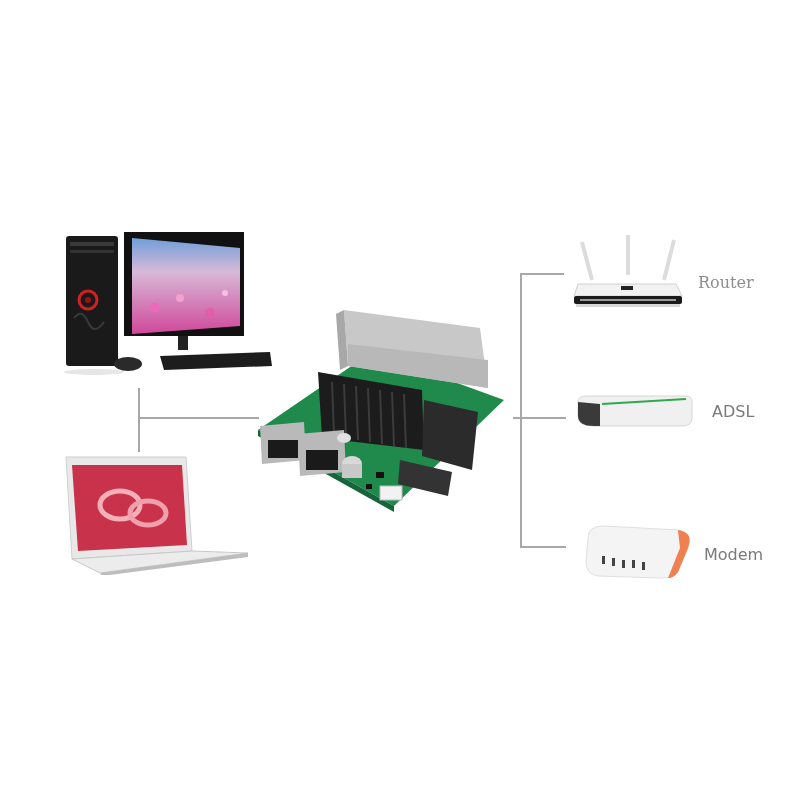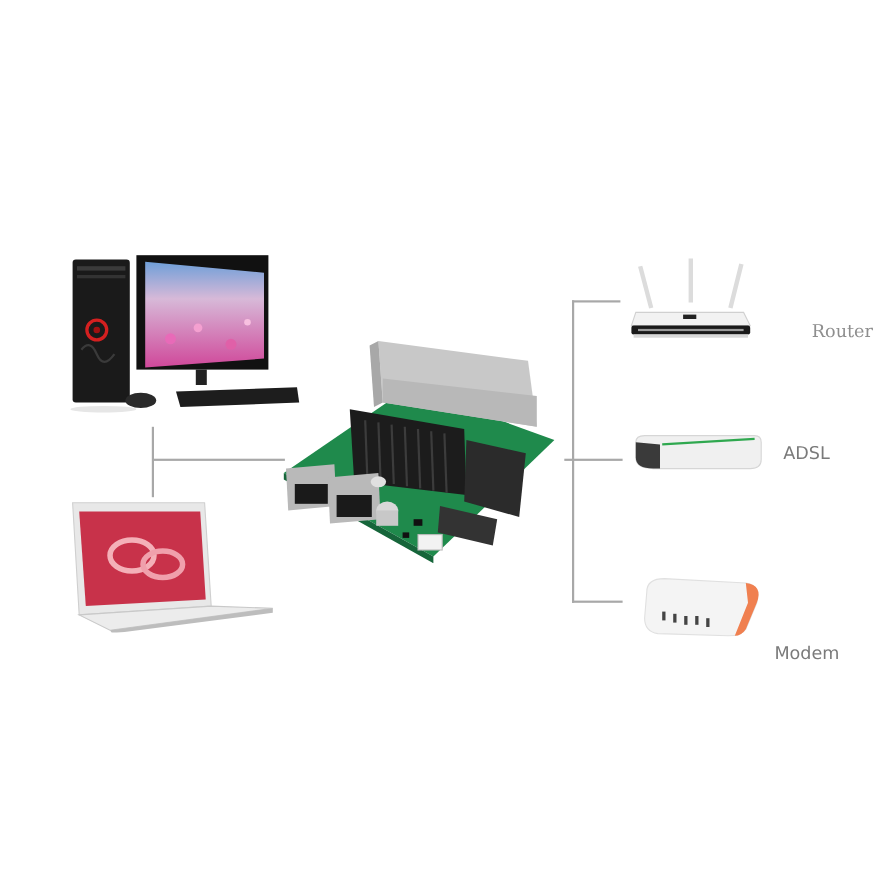--- a/index.html
+++ b/index.html
@@ -109,21 +109,21 @@
     <line x1="12" y1="12" x2="22" y2="50" stroke="#dcdcdc" stroke-width="4"></line>
     <line x1="58" y1="5" x2="58" y2="45" stroke="#dcdcdc" stroke-width="4"></line>
     <line x1="104" y1="10" x2="94" y2="50" stroke="#dcdcdc" stroke-width="4"></line>
     <polygon points="8,54 106,54 112,66 4,66" fill="#f2f2f2" stroke="#d0d0d0"></polygon>
     <rect x="51" y="56" width="12" height="4" fill="#222"></rect>
     <rect x="4" y="66" width="108" height="8" rx="2" fill="#1a1a1a"></rect>
     <rect x="10" y="69" width="96" height="2" fill="#9a9a9a"></rect>
     <rect x="6" y="74" width="104" height="3" fill="#d8d8d8"></rect>
   </svg>
 </div>
-<div class="label serif" style="left:698px;top:291px;margin-left:40px;">Router</div>
+<div class="label serif" style="left:698px;top:273px;">Router</div>
 
 <div class="abs" style="left:574px;top:390px;width:122px;height:42px;">
   <svg width="122" height="42" viewBox="0 0 122 42">
     <path d="M4 12 Q4 6 12 6 L112 6 Q118 6 118 12 L118 28 Q118 36 108 36 L20 36 Q4 36 4 26 Z" fill="#f0f0f0" stroke="#d6d6d6"></path>
     <path d="M4 12 L4 26 Q4 36 20 36 L26 36 L26 14 Z" fill="#3a3a3a"></path>
     <line x1="28" y1="14" x2="112" y2="9" stroke="#2fa84f" stroke-width="2"></line>
   </svg>
 </div>
 <div class="label" style="left:712px;top:402px;">ADSL</div>
 
@@ -133,13 +133,13 @@
     <path d="M96 12 Q112 14 106 30 L96 54 Q92 60 86 60 L98 30 Z" fill="#f08050"></path>
     <g fill="#444">
       <rect x="20" y="38" width="3" height="8"></rect>
         <rect x="30" y="40" width="3" height="8"></rect>
       <rect x="40" y="42" width="3" height="8"></rect>
         <rect x="50" y="42" width="3" height="8"></rect>
       <rect x="60" y="44" width="3" height="8"></rect>
     </g>
   </svg>
 </div>
-<div class="label" style="left:704px;top:545px;margin-top:39px;">Modem</div>
+<div class="label" style="left:704px;top:545px;">Modem</div>
 
 </body></html>

